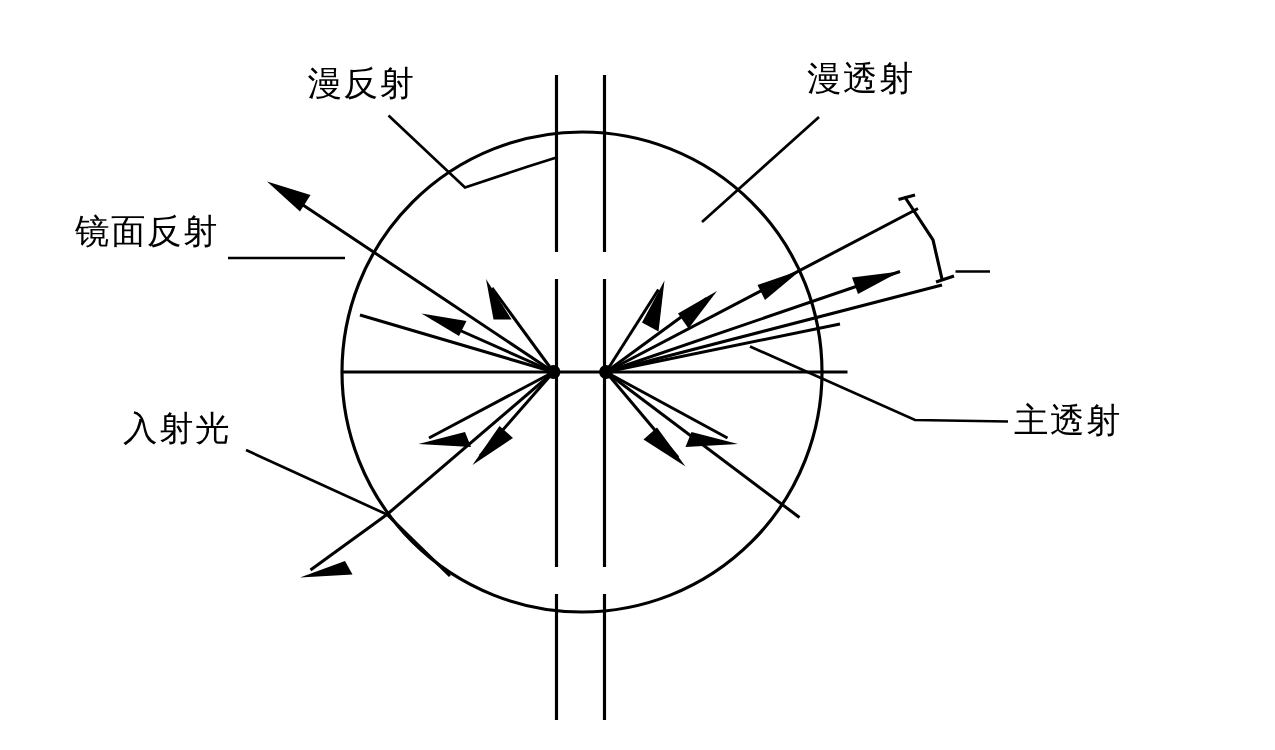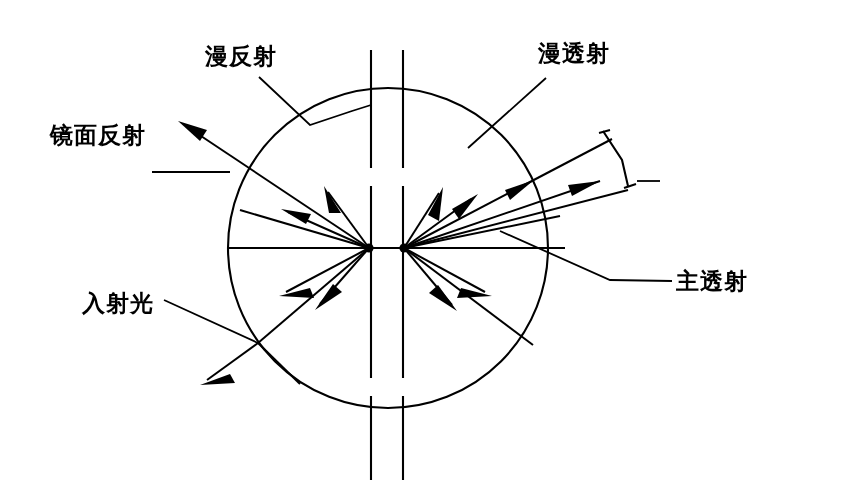--- a/index.html
+++ b/index.html
@@ -51,21 +51,21 @@
   }
   .node-dot {
     fill: #000000;
     stroke: none;
   }
   .label {
     position: absolute;
     color: #000000;
     font-family: "DejaVu Sans", "Liberation Sans", sans-serif;
     font-size: 23px;
-    font-weight: 700;
+    font-weight: 400;
     line-height: 1;
     white-space: nowrap;
     letter-spacing: 1px;
   }
 </style>
 </head>
 <body>
 
 <div id="canvas-wrap">
 
@@ -194,22 +194,22 @@
     <g>
       <line class="leader" x1="164" y1="300" x2="258" y2="343"></line>
     </g>
 
   </svg>
 
   <div class="label" style="left:205px; top:45px;">漫反射</div>
 
   <div class="label" style="left:538px; top:42px;">漫透射</div>
 
-  <div class="label" style="left:50px; top:124px;">镜面反射</div>
-
-
-  <div class="label" style="left:82px; top:292px;text-align:center;">入射光</div>
+  <div class="label" style="left:50px; top:144px;">镜面反射</div>
+
+
+  <div class="label" style="left:82px; top:275px;text-align:center;">入射光</div>
 
 
   <div class="label" style="left:676px; top:270px;">主透射</div>
 
 
 </div>
 
 </body></html>

